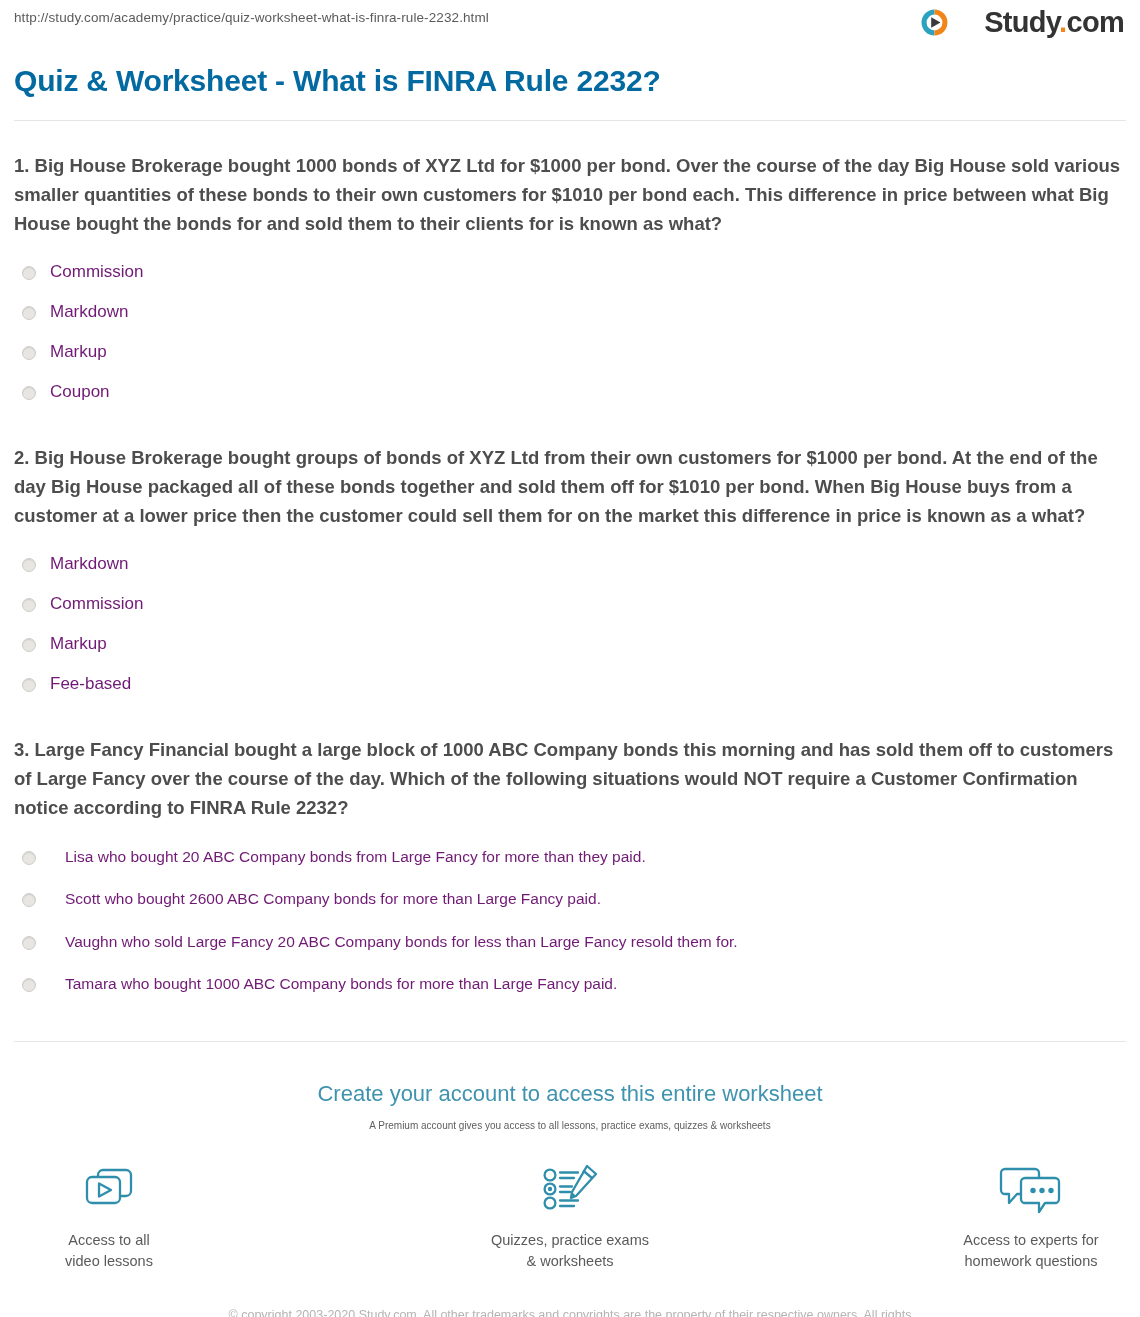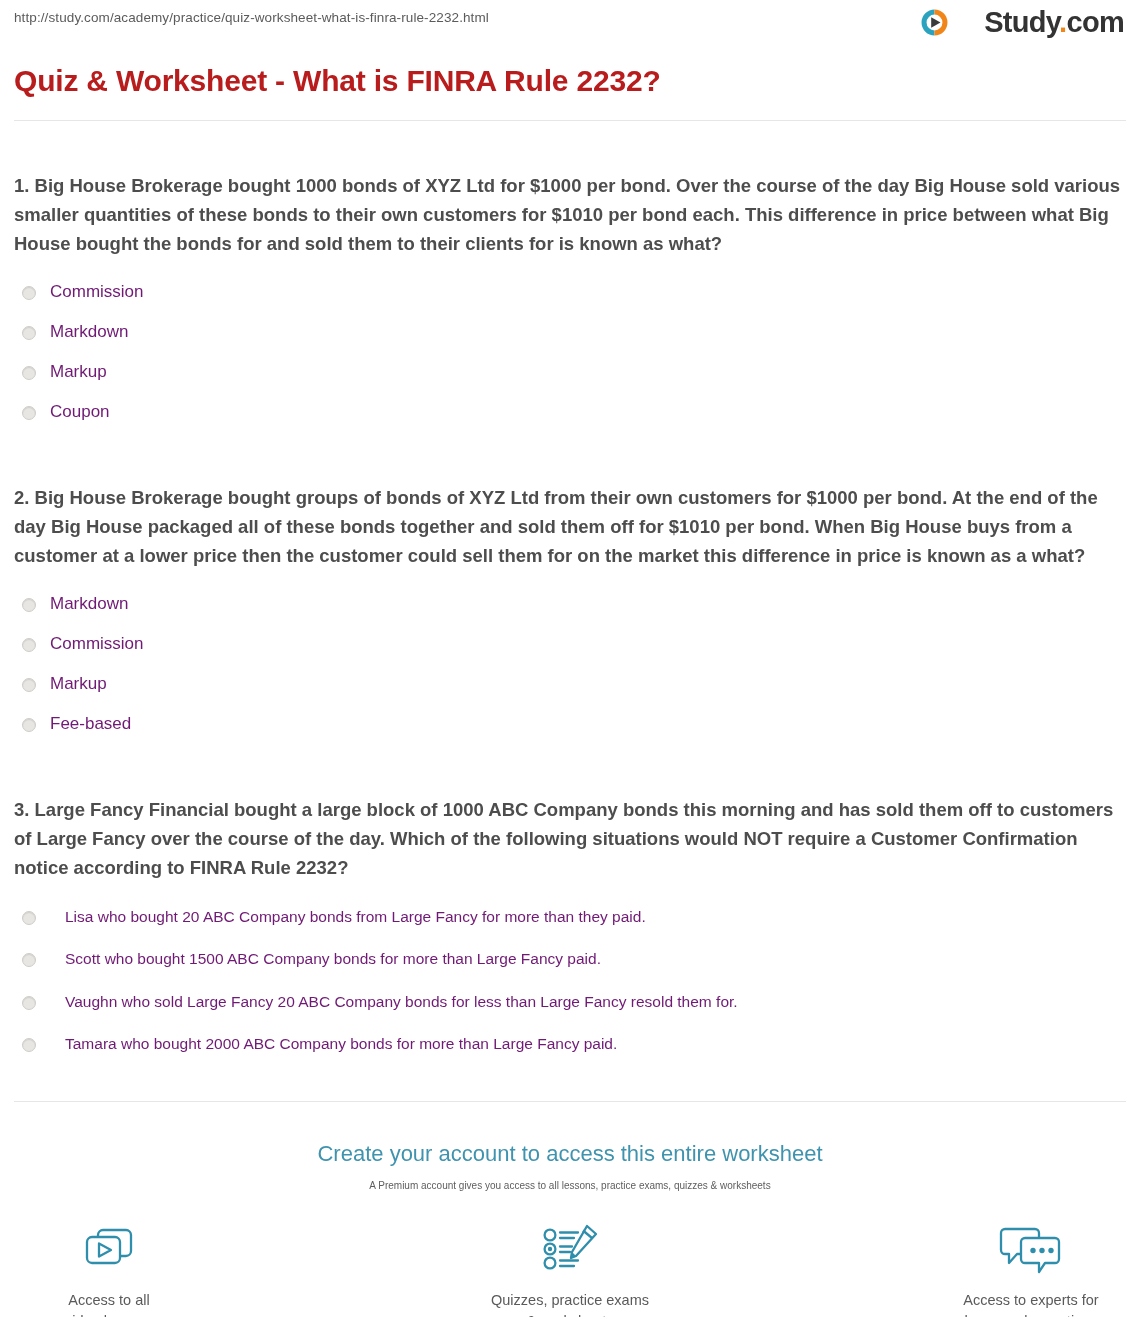--- a/index.html
+++ b/index.html
@@ -58,38 +58,38 @@
   }
   .logo-word .dot { color: #f0861a; }
 
   
   .title-wrap {
     padding: 0 14px;
   }
   h1.page-title {
     font-size: 30px;
     font-weight: bold;
-    color: #b91c1c;
+    color: #0369a1;
     margin: 12px 0 0 0;
     line-height: 1.25;
     letter-spacing: -0.2px;
   }
   .rule {
     border: 0;
     border-top: 1px solid #e6e6e6;
     margin: 20px 14px 0 14px;
     height: 0;
   }
 
   
   .content {
     padding: 0 14px;
   }
   .question-block {
-    margin-top: 50px;
+    margin-top: 30px;
   }
   .question-text {
     font-size: 18.5px;
     line-height: 1.58;
     color: #4d4d4d;
     font-weight: bold;
     margin: 0;
   }
   .question-block.small .question-text {
     font-size: 18.5px;
@@ -254,29 +254,29 @@
 
   <div class="question-block small">
     <p class="question-text">3. Large Fancy Financial bought a large block of 1000 ABC Company bonds this morning and has sold them off to customers of Large Fancy over the course of the day. Which of the following situations would NOT require a Customer Confirmation notice according to FINRA Rule 2232?</p>
     <ul class="options">
       <li class="option">
         <span class="radio"></span>
         <span class="option-label">Lisa who bought 20 ABC Company bonds from Large Fancy for more than they paid.</span>
       </li>
       <li class="option">
         <span class="radio"></span>
-        <span class="option-label">Scott who bought 1500 ABC Company bonds for more than Large Fancy paid.</span>
+        <span class="option-label">Scott who bought 2600 ABC Company bonds for more than Large Fancy paid.</span>
       </li>
       <li class="option">
         <span class="radio"></span>
         <span class="option-label">Vaughn who sold Large Fancy 20 ABC Company bonds for less than Large Fancy resold them for.</span>
       </li>
       <li class="option">
         <span class="radio"></span>
-        <span class="option-label">Tamara who bought 2000 ABC Company bonds for more than Large Fancy paid.</span>
+        <span class="option-label">Tamara who bought 1000 ABC Company bonds for more than Large Fancy paid.</span>
       </li>
     </ul>
   </div>
 </div>
 
 <hr class="cta-rule">
 
 <div class="cta">
   <p class="cta-headline">Create your account to access this entire worksheet</p>
   <p class="cta-sub">A Premium account gives you access to all lessons, practice exams, quizzes &amp; worksheets</p>

